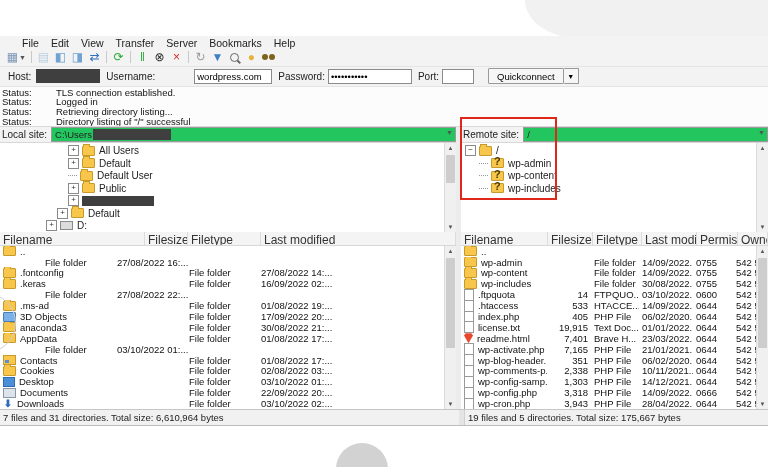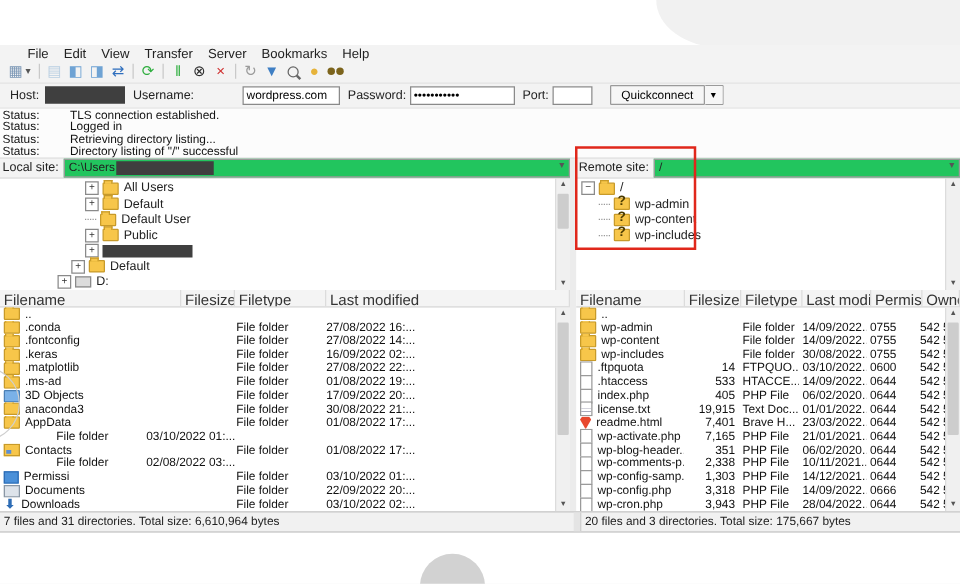--- a/index.html
+++ b/index.html
@@ -327,24 +327,20 @@
             <div class="lrow">
               <div class="cell c-name">
                 <span class="i i-folder-up"></span>
                 <span>..</span>
               </div>
               <div class="cell c-size num"></div>
               <div class="cell c-type"></div>
               <div class="cell c-modified"></div>
             </div>
             <div class="lrow">
-              <div class="cell c-name">
-                <span class="i i-folder"></span>
-                <span>.conda</span>
-              </div>
               <div class="cell c-size num"></div>
               <div class="cell c-type">File folder</div>
               <div class="cell c-modified">27/08/2022 16:...</div>
             </div>
             <div class="lrow">
               <div class="cell c-name">
                 <span class="i i-folder"></span>
                 <span>.fontconfig</span>
               </div>
               <div class="cell c-size num"></div>
@@ -354,24 +350,20 @@
             <div class="lrow">
               <div class="cell c-name">
                 <span class="i i-folder"></span>
                 <span>.keras</span>
               </div>
               <div class="cell c-size num"></div>
               <div class="cell c-type">File folder</div>
               <div class="cell c-modified">16/09/2022 02:...</div>
             </div>
             <div class="lrow">
-              <div class="cell c-name">
-                <span class="i i-folder"></span>
-                <span>.matplotlib</span>
-              </div>
               <div class="cell c-size num"></div>
               <div class="cell c-type">File folder</div>
               <div class="cell c-modified">27/08/2022 22:...</div>
             </div>
             <div class="lrow">
               <div class="cell c-name">
                 <span class="i i-folder"></span>
                 <span>.ms-ad</span>
               </div>
               <div class="cell c-size num"></div>
@@ -413,28 +405,32 @@
             <div class="lrow">
               <div class="cell c-name">
                 <span class="i i-folder-contacts"></span>
                 <span>Contacts</span>
               </div>
               <div class="cell c-size num"></div>
               <div class="cell c-type">File folder</div>
               <div class="cell c-modified">01/08/2022 17:...</div>
             </div>
             <div class="lrow">
+              <div class="cell c-name">
+                <span class="i i-folder"></span>
+                <span>Cookies</span>
+              </div>
               <div class="cell c-size num"></div>
               <div class="cell c-type">File folder</div>
               <div class="cell c-modified">02/08/2022 03:...</div>
             </div>
             <div class="lrow">
               <div class="cell c-name">
                 <span class="i i-desktop"></span>
-                <span>Permissi</span>
+                <span>Desktop</span>
               </div>
               <div class="cell c-size num"></div>
               <div class="cell c-type">File folder</div>
               <div class="cell c-modified">03/10/2022 01:...</div>
             </div>
             <div class="lrow">
               <div class="cell c-name">
                 <span class="i i-documents"></span>
                 <span>Documents</span>
               </div>
@@ -645,20 +641,20 @@
         </div>
       </div>
   </div>
 
   <div class="statusbars">
     <div class="sbar left">
       <span>7 files and 31 directories. Total size: 6,610,964 bytes</span>
     </div>
     <div class="sbar-div"></div>
     <div class="sbar right">
-      <span>20 files and 3 directories. Total size: 175,667 bytes</span>
+      <span>19 files and 5 directories. Total size: 175,667 bytes</span>
     </div>
   </div>
 
 </div>
 
 <div class="red-rect"></div>
 <div class="deco-circle-left"></div>
 
 </body></html>

